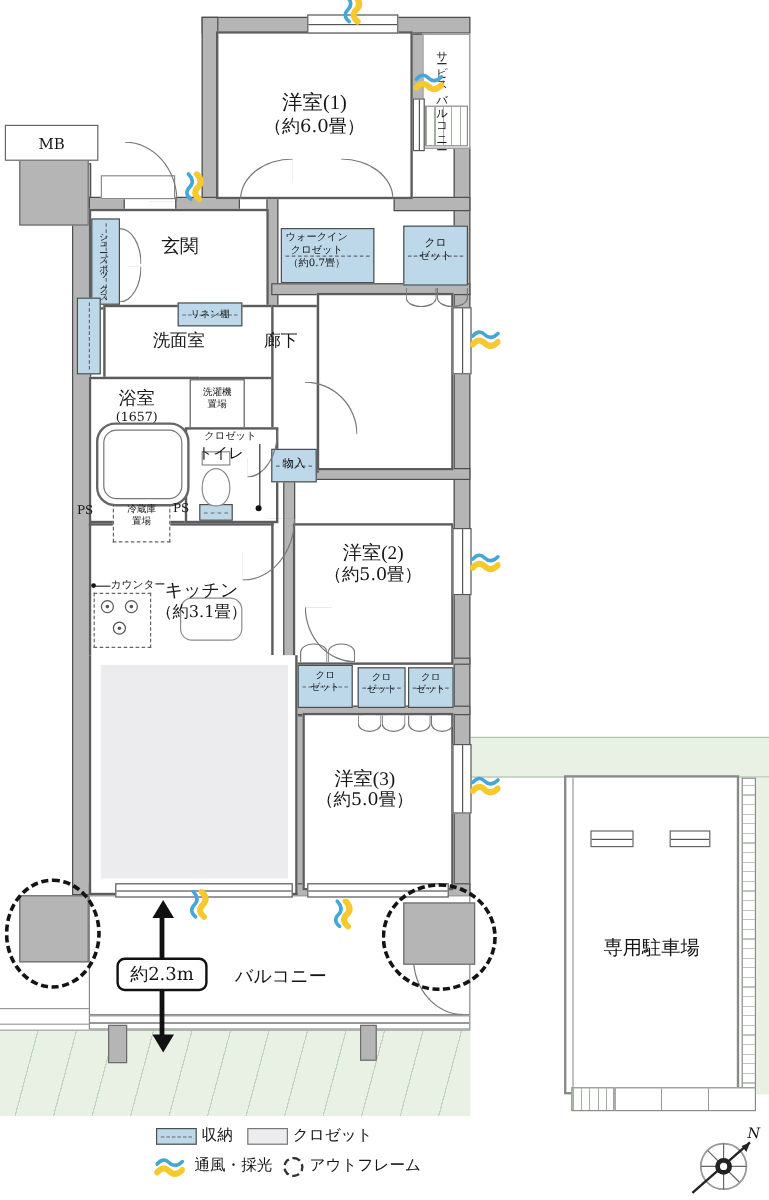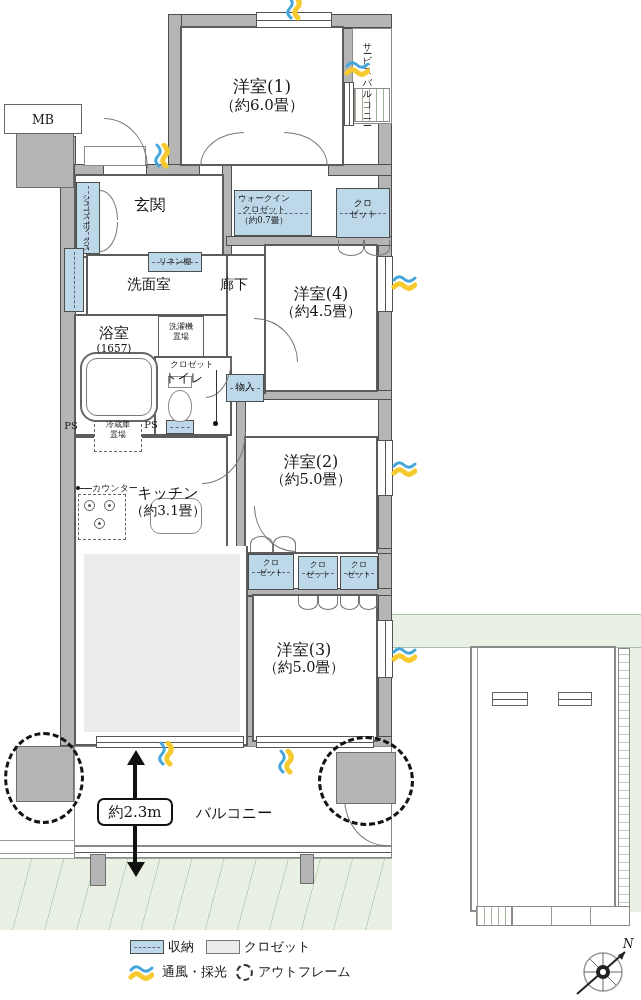--- a/index.html
+++ b/index.html
@@ -9,21 +9,21 @@
   .r { position:absolute; background:#fff; border:2px solid #5c5c5c; }
   .thin { position:absolute; background:#fff; border:1px solid #8a8a8a; }
   .blue { position:absolute; background:#bcd8e9; border:1px solid #4e4e4e; }
   .blue::after { content:""; position:absolute; left:3px; right:3px; top:50%; border-top:1px dashed #667; }
   .blue.vmid::after { left:50%; top:3px; bottom:3px; right:auto; border-top:none; border-left:1px dashed #667; }
   .patch { position:absolute; background:#ececef; }
   .lbl { position:absolute; color:#151515; text-align:center; line-height:1.2; }
   .pre { white-space:pre-line; }
   .vert { writing-mode:vertical-rl; text-orientation:upright; letter-spacing:1px; }
   .rm span { display:block; }
-  .rm .l1 { font-size:16px; }
+  .rm .l1 { font-size:16px;font-family:Liberation Serif, serif; }
   .rm .l2 { font-size:14.5px; }
   .arc { position:absolute; background:transparent; }
   .arc.tl { border-top:1px solid #777; border-left:1px solid #777; border-top-left-radius:100% 100%; }
   .arc.tr { border-top:1px solid #777; border-right:1px solid #777; border-top-right-radius:100% 100%; }
   .arc.bl { border-bottom:1px solid #777; border-left:1px solid #777; border-bottom-left-radius:100% 100%; }
   .arc.br { border-bottom:1px solid #777; border-right:1px solid #777; border-bottom-right-radius:100% 100%; }
   .bfd { position:absolute; border:1px solid #777; border-top:none; border-radius:0 0 100% 100%; }
   .bfu { position:absolute; border:1px solid #777; border-bottom:none; border-radius:100% 100% 0 0; }
   .win { position:absolute; background:#fff; border:1px solid #555; }
   .win.h { background-image:linear-gradient(#555,#555); background-size:100% 1px; background-position:center; background-repeat:no-repeat; }
@@ -173,24 +173,20 @@
   <div class="lbl" style="left:118px;top:196px;width:64px;font-size:15.5px;">玄関</div>
   <div class="lbl pre vert" style="left:82px;top:186px;font-size:7.5px;height:66px;letter-spacing:0;">シューズボックス</div>
   <div class="lbl pre" style="left:234px;top:193px;width:60px;font-size:8.5px;line-height:1.3;">ウォークイン
 クロゼット
 （約0.7畳）</div>
   <div class="lbl pre" style="left:336px;top:198px;width:54px;font-size:9px;">クロ
 ゼット</div>
   <div class="lbl" style="left:148px;top:257px;width:54px;font-size:8px;">リネン棚</div>
   <div class="lbl" style="left:104px;top:276px;width:90px;font-size:14.5px;">洗面室</div>
   <div class="lbl" style="left:204px;top:276px;width:60px;font-size:14px;">廊下</div>
-  <div class="lbl rm" style="left:264px;top:284px;width:114px;">
-    <span class="l1">洋室(4)</span>
-    <span class="l2">（約4.5畳）</span>
-  </div>
   <div class="lbl rm" style="left:78px;top:324px;width:72px;">
     <span class="l1" style="font-size:15px;">浴室</span>
     <span class="l2" style="font-size:10.5px;">(1657)</span>
   </div>
   <div class="lbl pre" style="left:158px;top:322px;width:46px;font-size:8px;">洗濯機
 置場</div>
   <div class="lbl" style="left:154px;top:359px;width:76px;font-size:8.5px;">クロゼット</div>
   <div class="leader" style="left:216px;top:370px;width:1px;height:54px;"></div>
   <div class="dot" style="left:213px;top:421px;width:5px;height:5px;"></div>
   <div class="lbl" style="left:156px;top:370px;width:56px;font-size:12.5px;">トイレ</div>
@@ -214,20 +210,21 @@
 ゼット</div>
   <div class="lbl pre" style="left:298px;top:560px;width:40px;font-size:8px;">クロ
 ゼット</div>
   <div class="lbl pre" style="left:340px;top:560px;width:38px;font-size:8px;">クロ
 ゼット</div>
   <div class="lbl rm" style="left:241px;top:640px;width:126px;">
     <span class="l1">洋室(3)</span>
     <span class="l2">（約5.0畳）</span>
   </div>
   <div class="lbl" style="left:186px;top:804px;width:96px;font-size:15px;">バルコニー</div>
+  <div class="lbl" style="left:470px;top:780px;width:146px;font-size:16px;">専用駐車場</div>
 
   <div class="tri" style="left:127px;top:750px;border-left:9px solid transparent;border-right:9px solid transparent;border-bottom:15px solid #111;"></div>
   <div class="leader" style="left:133px;top:764px;width:4px;height:100px;background:#111;"></div>
   <div class="tri" style="left:127px;top:862px;border-left:9px solid transparent;border-right:9px solid transparent;border-top:15px solid #111;"></div>
   <div style="position:absolute;left:97px;top:798px;width:76px;height:28px;background:#fff;border:2px solid #111;border-radius:7px;display:flex;align-items:center;justify-content:center;z-index:5;">
     <span class="lbl" style="position:static;font-size:15px;">約2.3m</span>
   </div>
 
   <svg class="vent" style="left:280px;top:-2px;transform:rotate(-90deg);" width="26" height="20" viewBox="0 0 26 20">
       <path d="M3 8 Q8 2 13 7 T24 6" fill="none" stroke="#45a7d9" stroke-width="3" stroke-linecap="round"></path>

